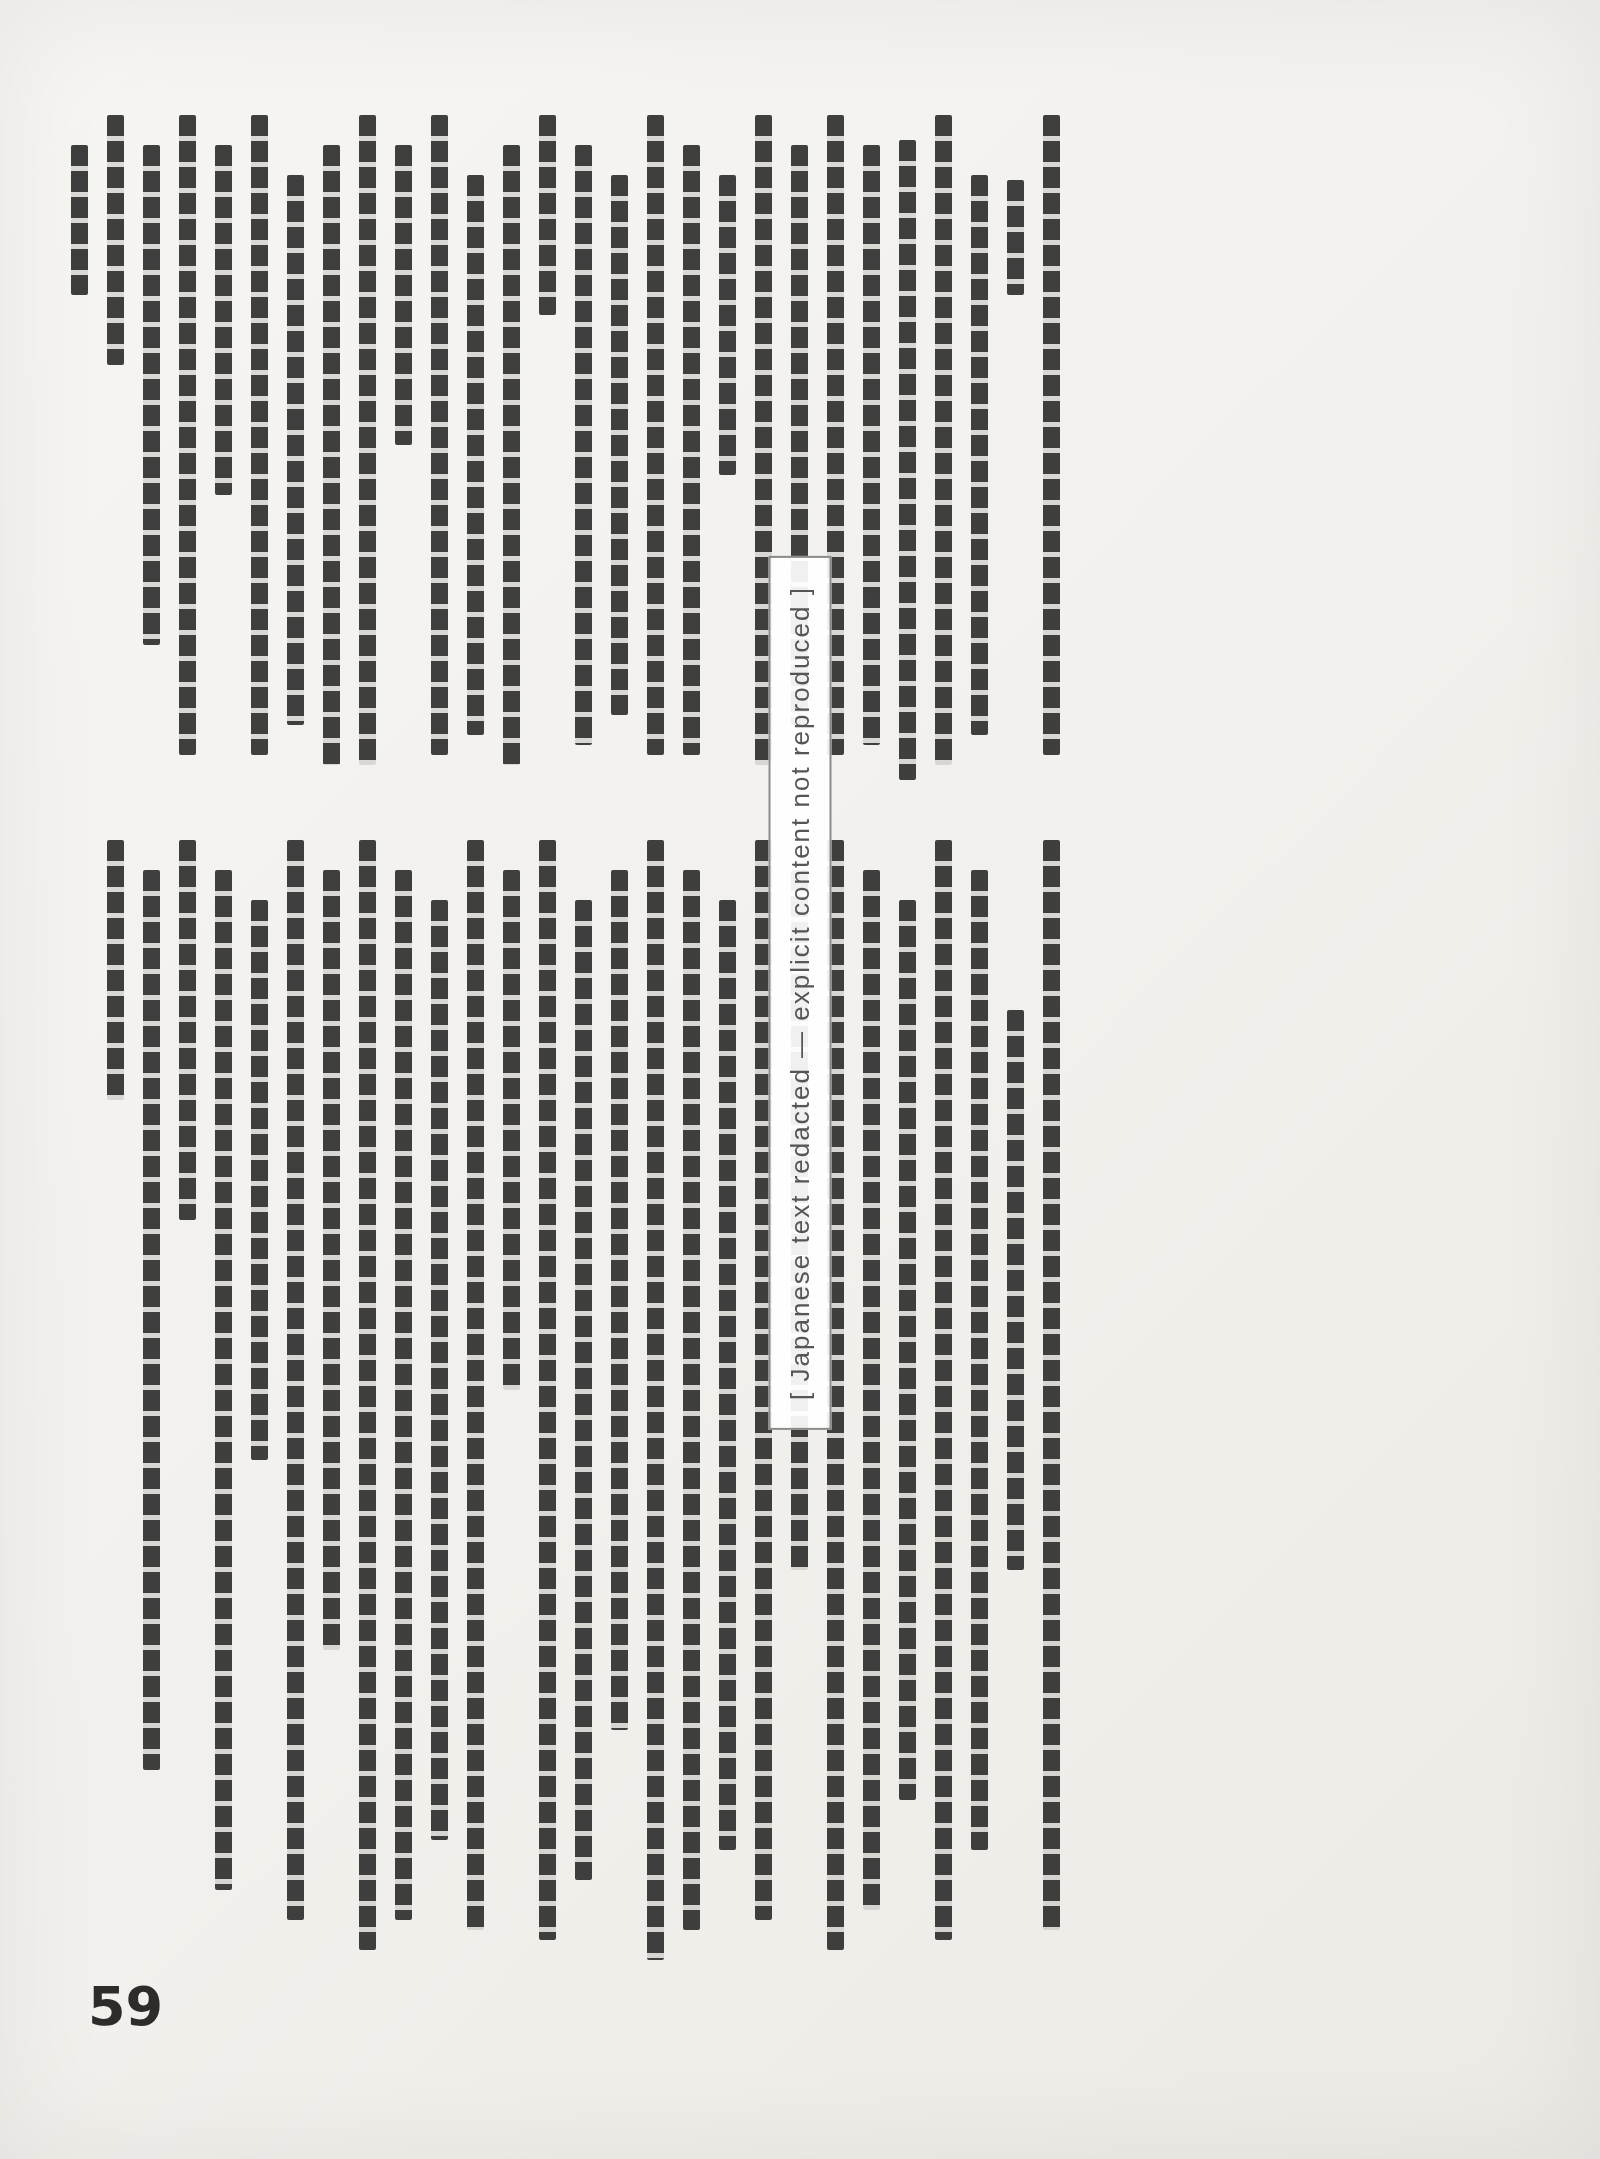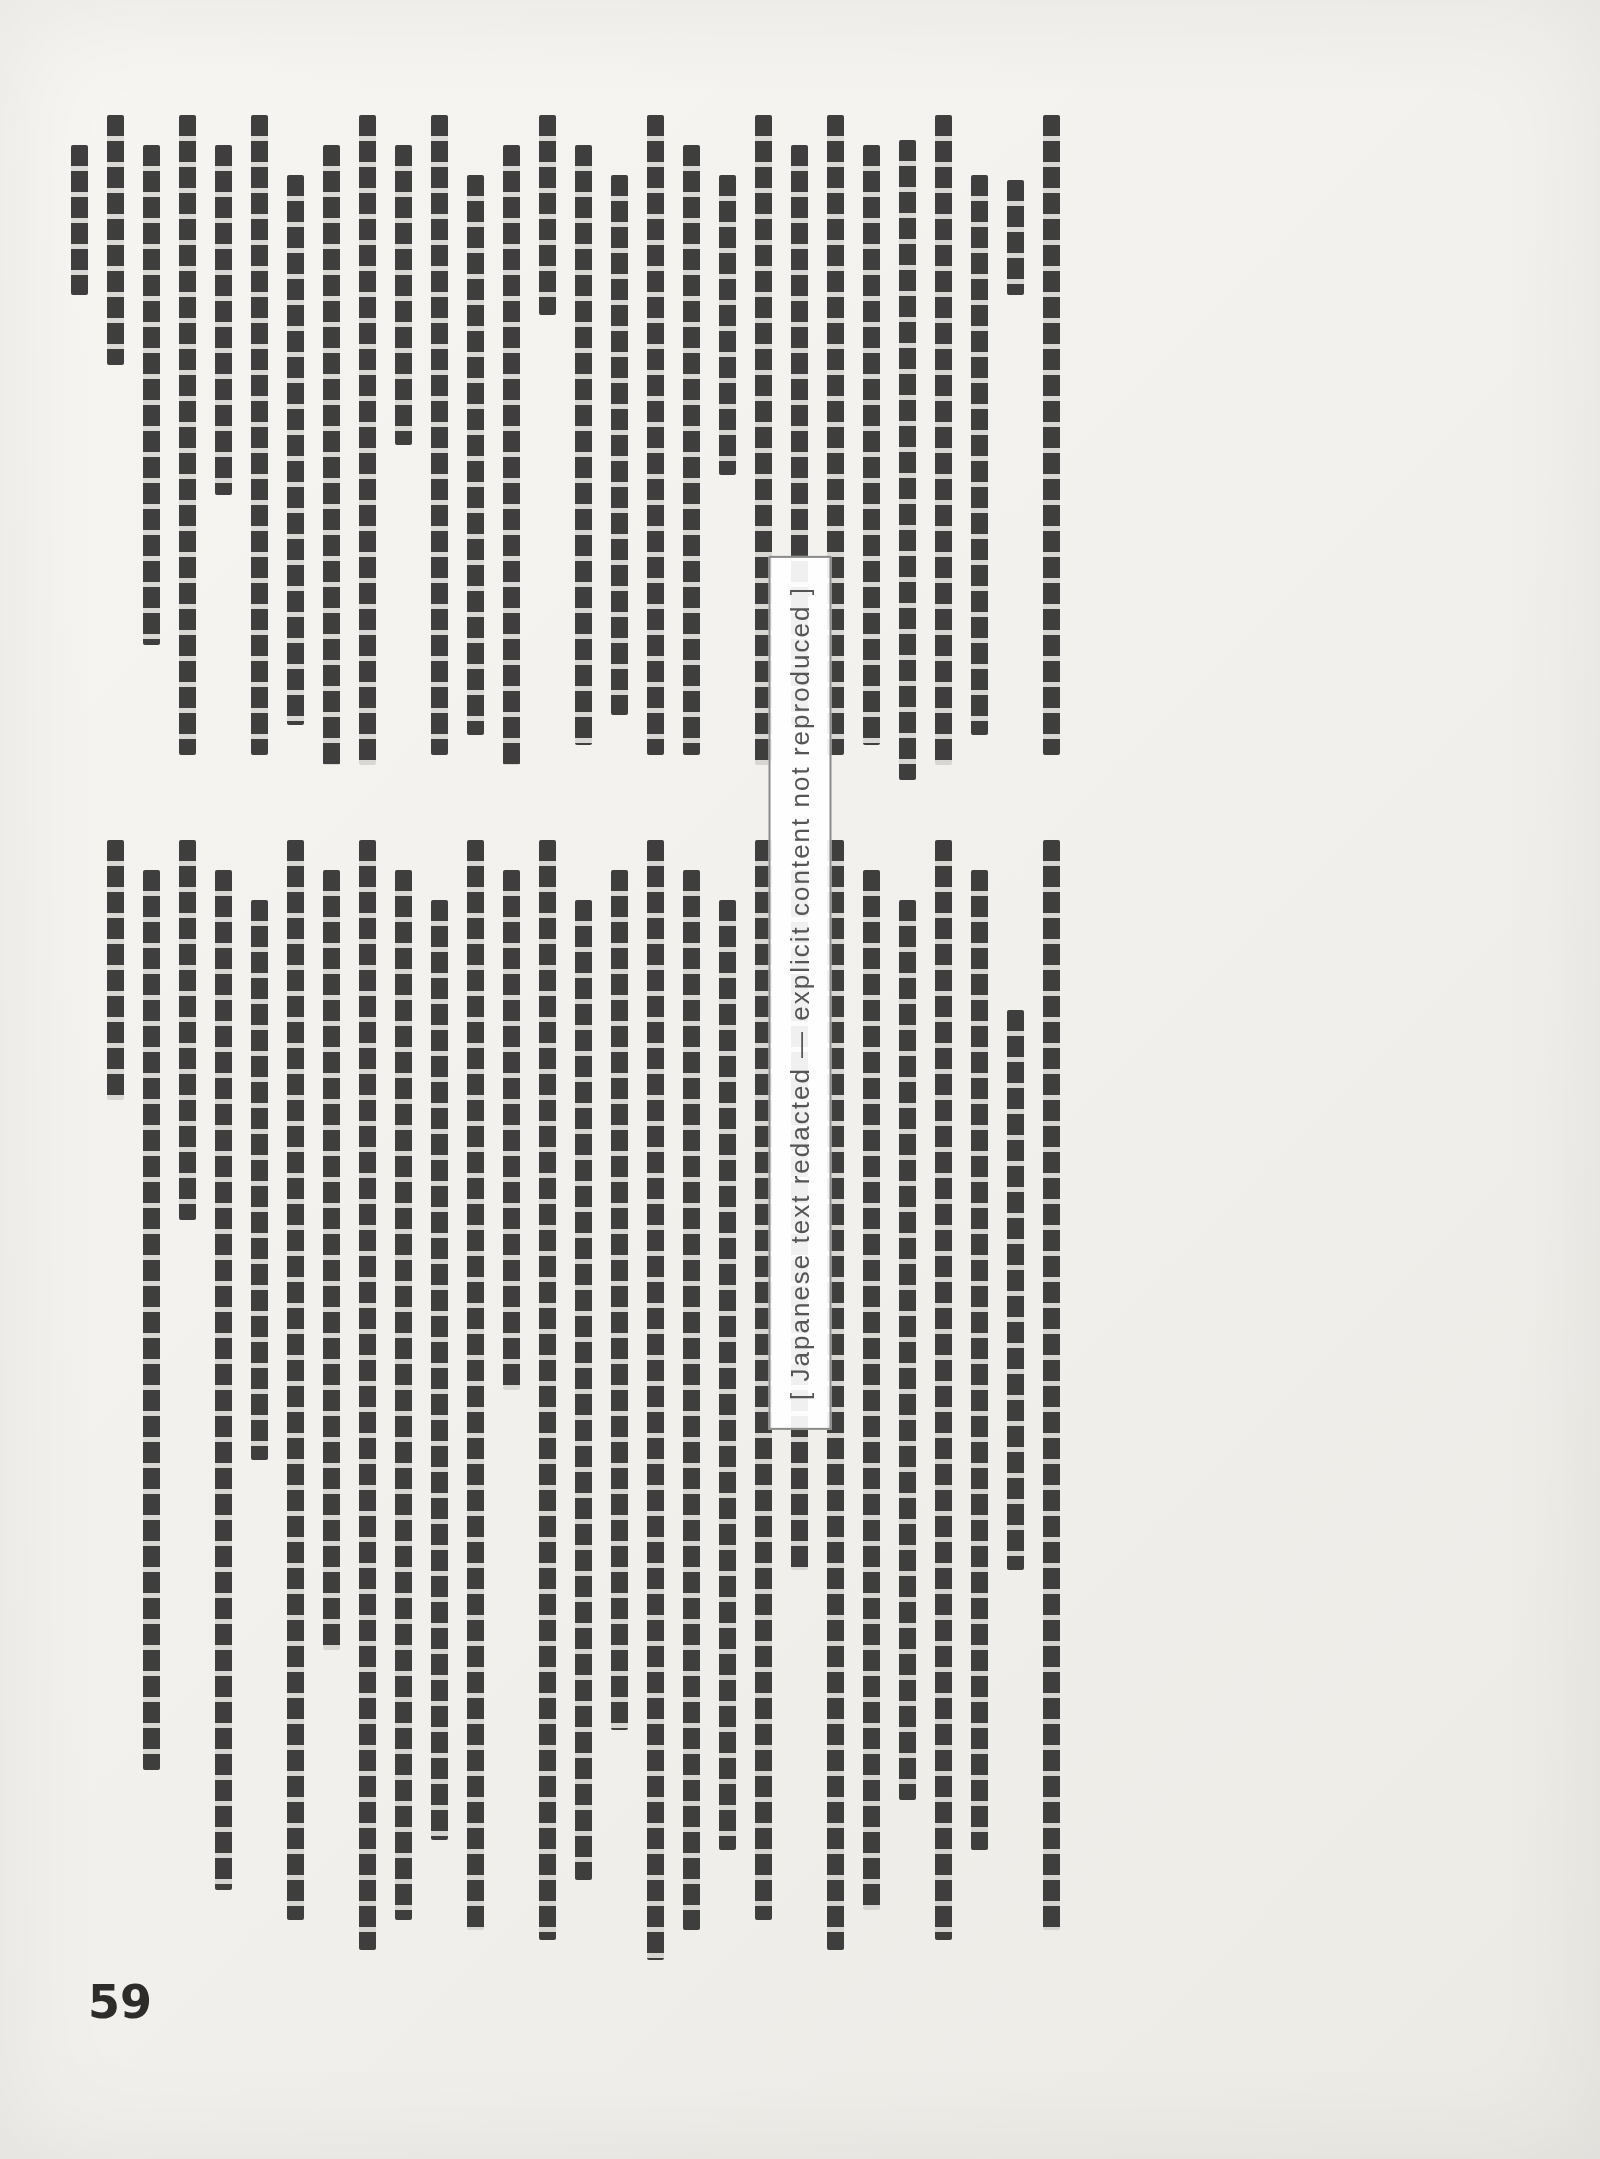--- a/index.html
+++ b/index.html
@@ -53,21 +53,21 @@
     font-size: 26px;
     letter-spacing: 2px;
     padding: 14px 28px;
     white-space: nowrap;
     z-index: 5;
   }
   .page-number {
     position: absolute;
     left: 88px;
     top: 1975px;
-    font-size: 46px;
+    font-size: 54px;
     font-weight: bold;
     color: #2e2c2a;
     font-family: "DejaVu Sans", sans-serif;
   }
 </style>
 </head>
 <body>
 
 <div class="page">
 

